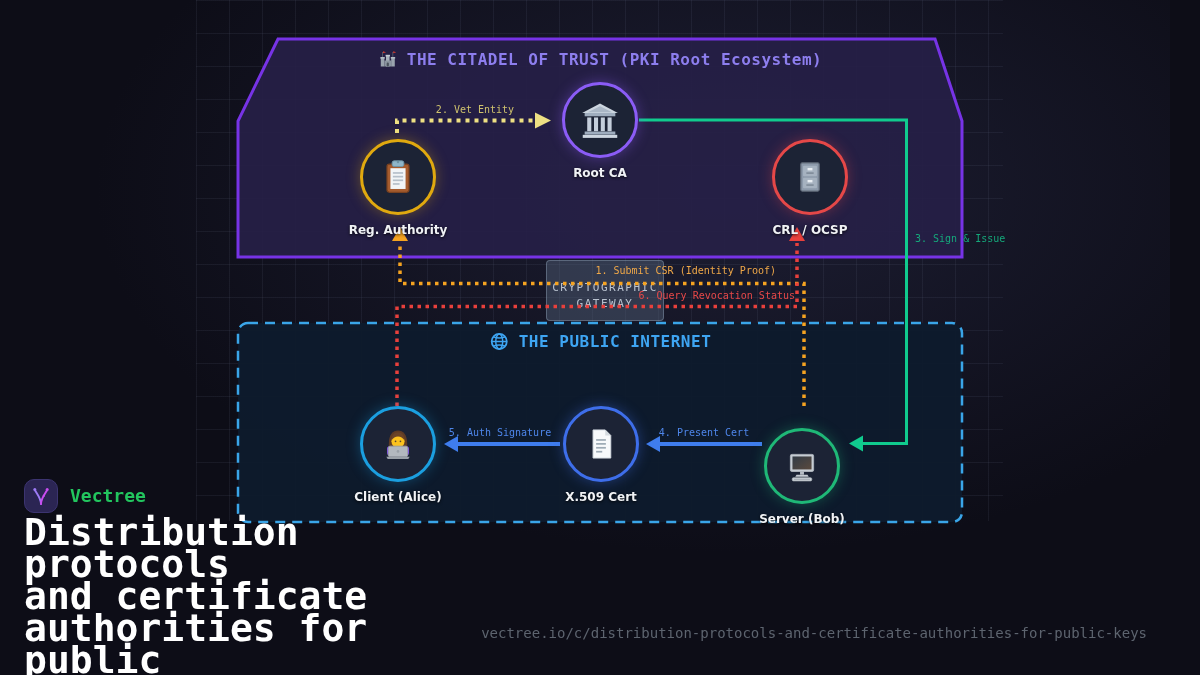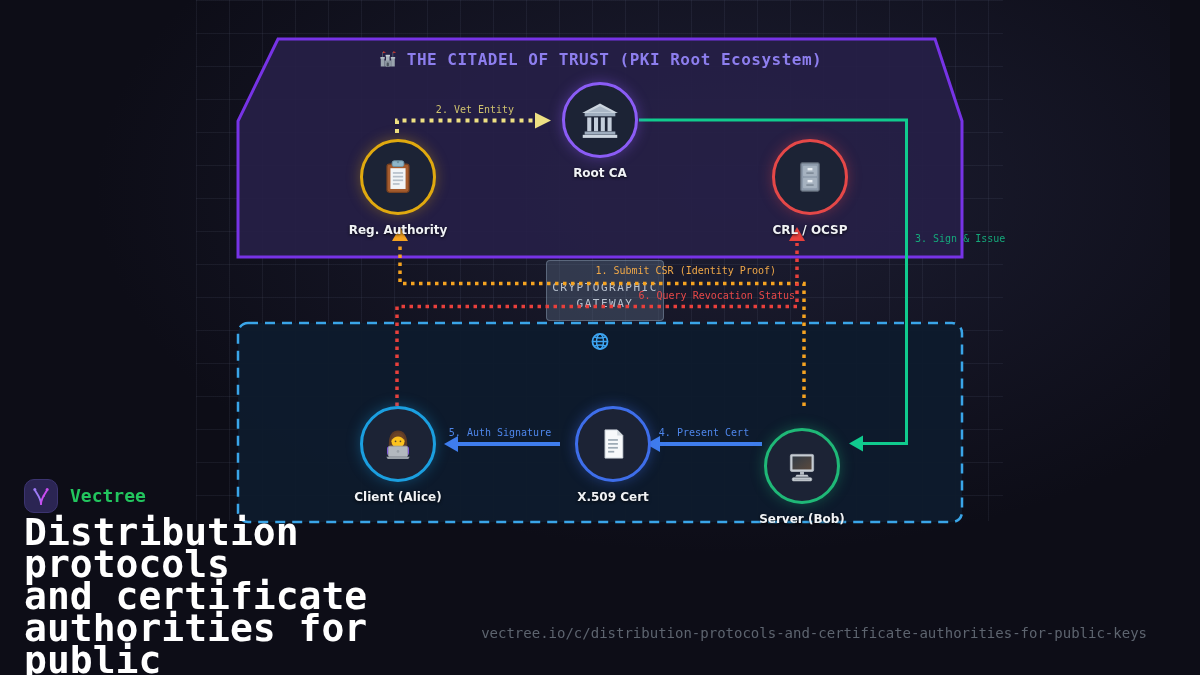--- a/index.html
+++ b/index.html
@@ -80,20 +80,21 @@
   </div>
 
   <div class="region-title internet-title">
     <svg width="21" height="21" viewBox="0 0 20 20">
       <circle cx="10" cy="10" r="7.2" fill="none" stroke="#3ea5f2" stroke-width="1.7"></circle>
       <ellipse cx="10" cy="10" rx="3.3" ry="7.2" fill="none" stroke="#3ea5f2" stroke-width="1.4"></ellipse>
       <line x1="2.8" y1="10" x2="17.2" y2="10" stroke="#3ea5f2" stroke-width="1.4"></line>
       <path d="M4.3,5.6 Q10,7.8 15.7,5.6" fill="none" stroke="#3ea5f2" stroke-width="1.3"></path>
       <path d="M4.3,14.4 Q10,12.2 15.7,14.4" fill="none" stroke="#3ea5f2" stroke-width="1.3"></path>
     </svg>
+    <span>THE PUBLIC INTERNET</span>
   </div>
 
   <div class="gateway">
     <span>CRYPTOGRAPHIC</span>
     <span>GATEWAY</span>
   </div>
 
   <svg class="layer" width="1200" height="675">
 
     <path d="M397,133 L397,120.5 L533,120.5" fill="none" stroke="#eee083" stroke-width="4" stroke-dasharray="4 5"></path>
@@ -181,21 +182,21 @@
         <circle cx="16" cy="15.8" r="0.7" fill="#5a4632"></circle>
         <circle cx="20" cy="15.8" r="0.7" fill="#5a4632"></circle>
         <rect x="10" y="19.8" width="16" height="8.6" rx="1.6" fill="#b3b8bf" stroke="#989da5" stroke-width="0.8"></rect>
         <circle cx="18" cy="24.1" r="1.1" fill="#9aa0a8"></circle>
         <path d="M8.4,28.4 h19.2 l-1.2,1.8 h-16.8 z" fill="#9aa0a8"></path>
       </svg>
     </div>
     <div class="node-label">Client (Alice)</div>
   </div>
 
-  <div class="node n-x509" style="left:563px;top:406px;margin-left:12px;">
+  <div class="node n-x509" style="left:563px;top:406px;">
     <div class="circle">
       <svg width="44" height="44" viewBox="0 0 36 36">
         <path d="M11.5,6.5 h10 l4.5,4.5 v18.5 h-14.5 z" fill="#f7f9fb" stroke="#d4dae0" stroke-width="0.8"></path>
         <polygon points="21.5,6.5 26,11 21.5,11" fill="#d4dae0"></polygon>
         <rect x="14" y="14" width="8" height="1.4" fill="#9daab5"></rect>
         <rect x="14" y="17.2" width="8" height="1.4" fill="#9daab5"></rect>
         <rect x="14" y="20.4" width="8" height="1.4" fill="#9daab5"></rect>
         <rect x="14" y="23.6" width="5" height="1.4" fill="#9daab5"></rect>
       </svg>
     </div>

